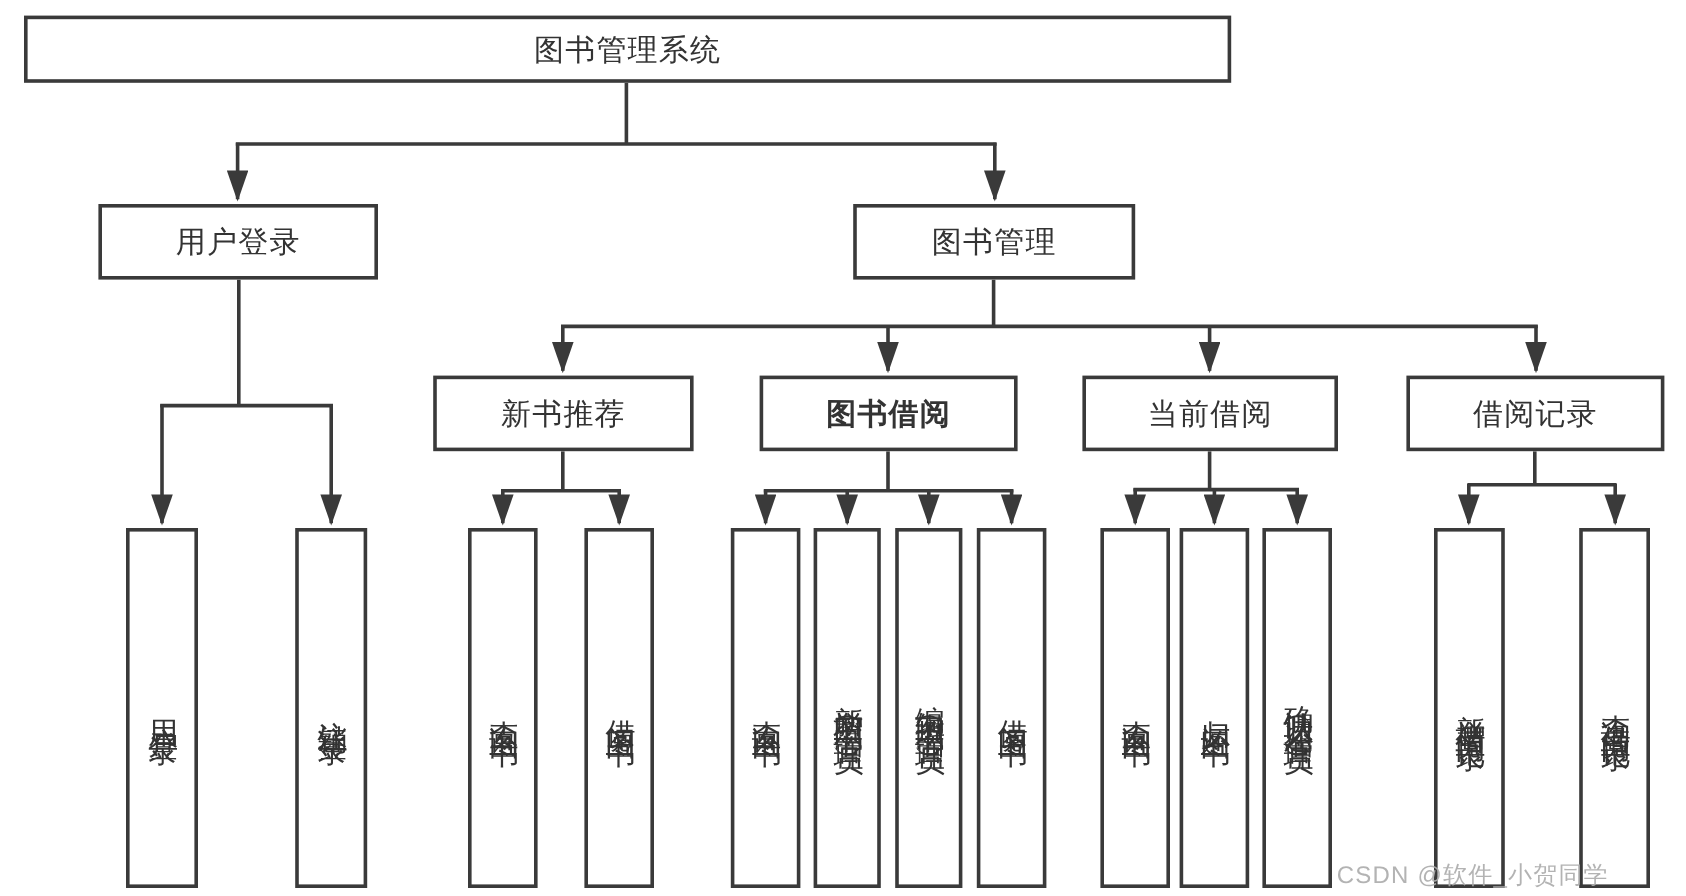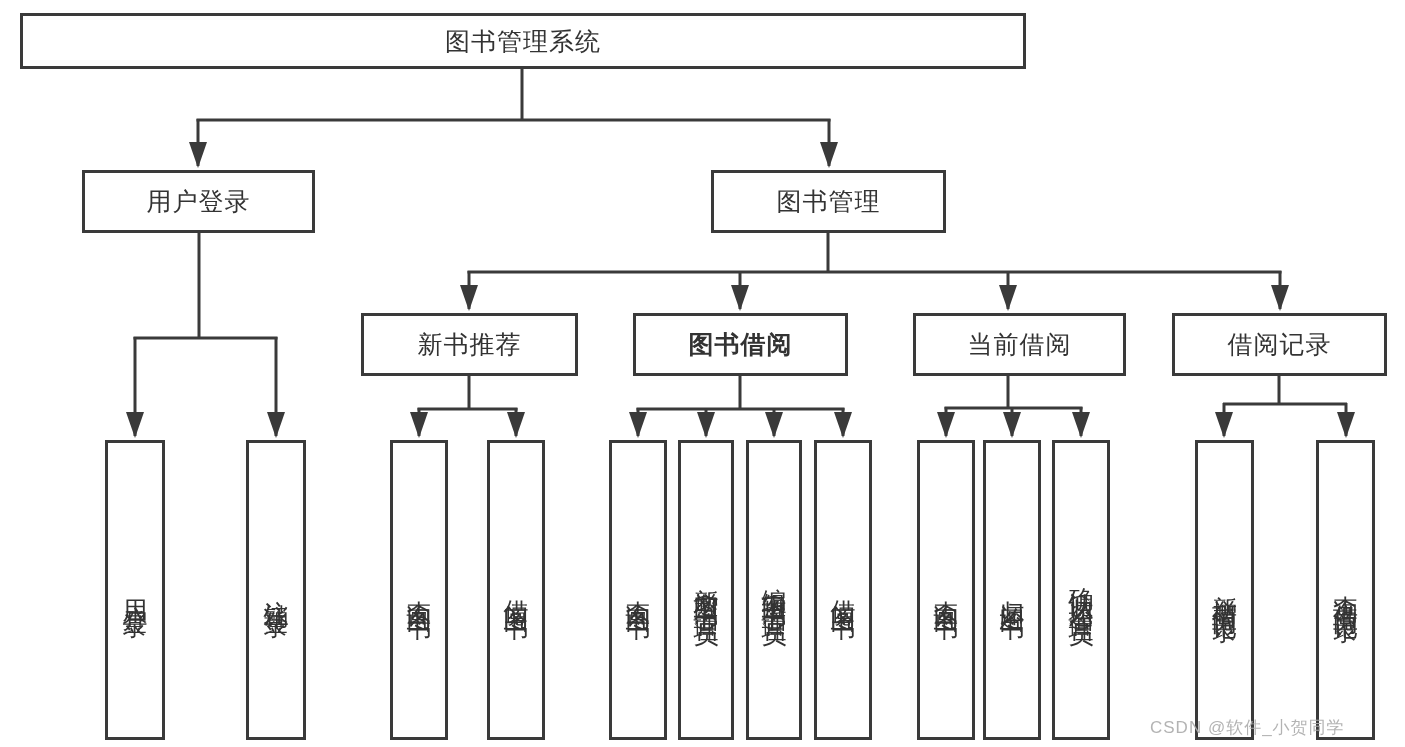--- a/index.html
+++ b/index.html
@@ -28,24 +28,24 @@
   .vnode { font-size: 25px; }
   .vnode .vtext {
     writing-mode: vertical-rl;
     text-orientation: mixed;
     letter-spacing: 5px;
     line-height: 1;
     white-space: nowrap;
   }
   .watermark {
     position: absolute;
-    left: 1150px;
+    left: 1114px;
     top: 716px;
     z-index: 3;
-    font-size: 17px;
+    font-size: 20px;
     color: rgba(172,172,172,0.92);
     letter-spacing: 1px;
     white-space: nowrap;
   }
 </style>
 </head>
 <body>
 
 <div id="stage">
 
@@ -102,21 +102,21 @@
   <div class="node hnode" style="left:361px; top:313px; width:217px; height:63px;">
     <span>新书推荐</span>
   </div>
 
   <div class="node hnode" style="left:711px; top:170px; width:235px; height:63px;">
     <span>图书管理</span>
   </div>
   <div class="node hnode" style="left:633px; top:313px; width:215px; height:63px;font-weight:bold;">
     <span>图书借阅</span>
   </div>
-  <div class="node hnode" style="left:902px; top:313px; width:213px; height:63px;margin-left:11px;">
+  <div class="node hnode" style="left:902px; top:313px; width:213px; height:63px;">
     <span>当前借阅</span>
   </div>
   <div class="node hnode" style="left:1172px; top:313px; width:215px; height:63px;">
     <span>借阅记录</span>
   </div>
 
   <div class="node vnode" style="left:105px; top:440px; width:60px; height:300px;">
     <span class="vtext">用户登录</span>
   </div>
   <div class="node vnode" style="left:246px; top:440px; width:60px; height:300px;">

